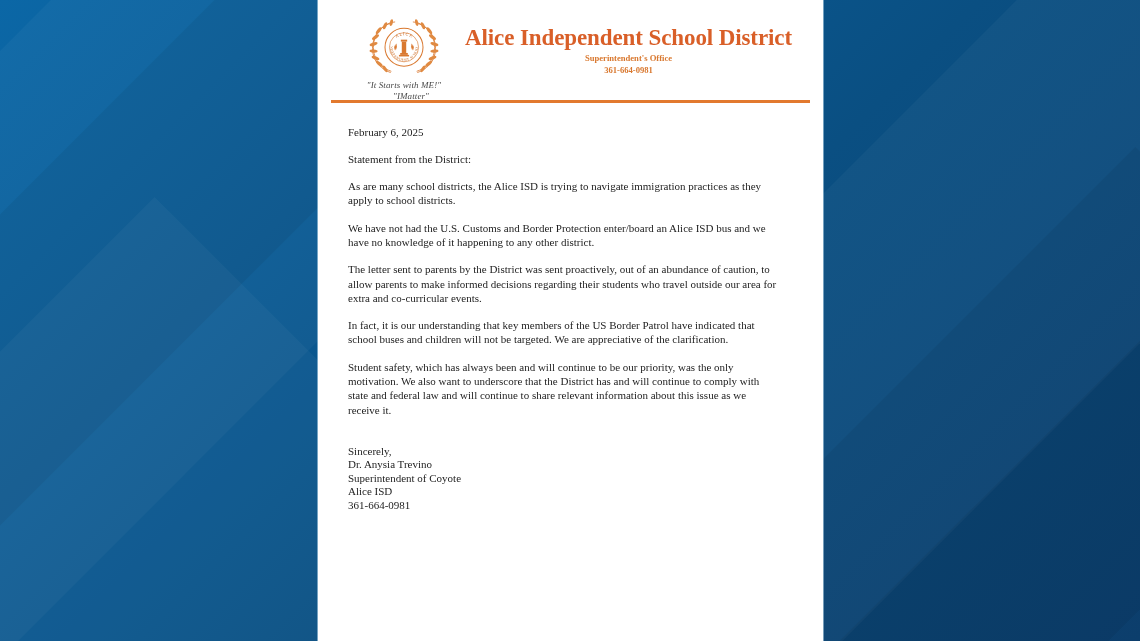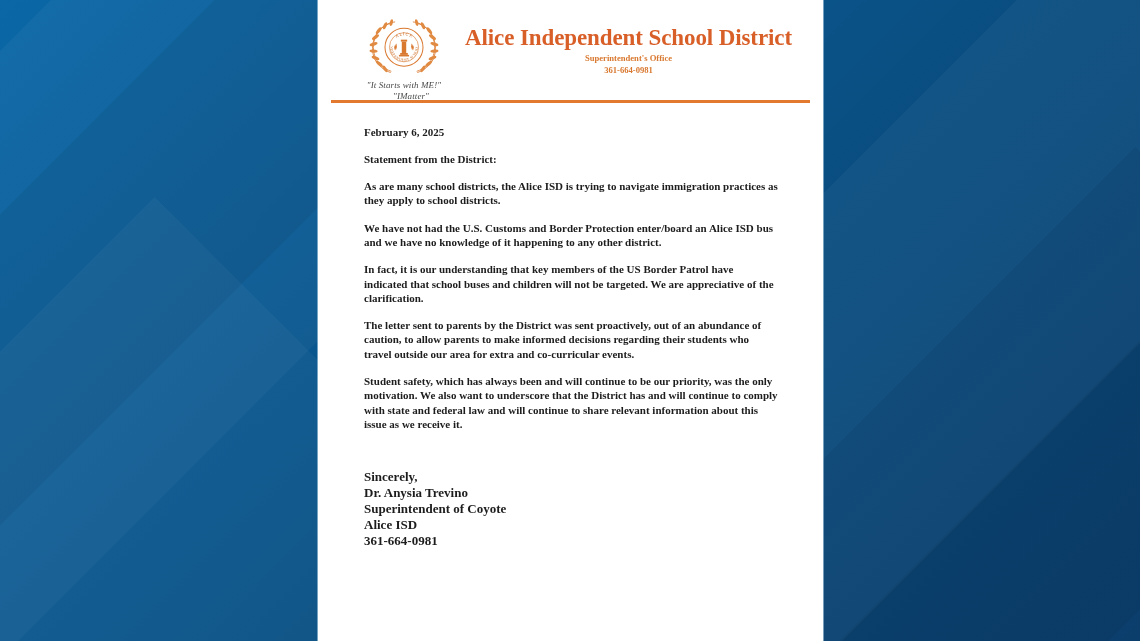--- a/index.html
+++ b/index.html
@@ -111,39 +111,38 @@
     position: absolute;
     left: 13px;
     right: 13px;
     bottom: 0;
     height: 3px;
     background: #e2792e;
   }
 
   
   #letter-body {
-    padding: 22px 44px 0 46px;
+    padding: 22px 44px 0 30px;
     font-family: "Liberation Serif", serif;
     font-size: 11px;
     color: #1d1d1d;
     line-height: 1.30;
-    font-weight: bold;
   }
   #letter-body .letter-line,
   #letter-body .letter-para {
     margin: 0 0 13px 0;
     text-align: left;
   }
   #letter-date { margin-bottom: 14px; }
   #letter-salutation { margin-bottom: 14px; }
 
   #signature-block {
-    margin-top: 38px;
-    font-family: "Liberation Serif", serif;
-    font-size: 13px;
+    margin-top: 28px;
+    font-family: "Liberation Serif", serif;
+    font-size: 11px;
     color: #1d1d1d;
     line-height: 1.22;
   }
   #signature-block div { white-space: nowrap; }
 </style>
 </head>
 <body>
 
 <div id="viewer-background">
   <div class="bg-band" id="bg-band-1"></div>
@@ -238,22 +237,22 @@
 
     <div id="letterhead-rule"></div>
   </div>
 
   <div id="letter-body">
     <div id="letter-date" class="letter-line">February 6, 2025</div>
     <div id="letter-salutation" class="letter-line">Statement from the District:</div>
 
     <p class="letter-para">As are many school districts, the Alice ISD is trying to navigate immigration practices as they apply to school districts.</p>
     <p class="letter-para">We have not had the U.S. Customs and Border Protection enter/board an Alice ISD bus and we have no knowledge of it happening to any other district.</p>
+    <p class="letter-para">The letter sent to parents by the District was sent proactively, out of an abundance of caution, to allow parents to make informed decisions regarding their students who travel outside our area for extra and co-curricular events.</p>
     <p class="letter-para">In fact, it is our understanding that key members of the US Border Patrol have indicated that school buses and children will not be targeted.  We are appreciative of the clarification.</p>
-    <p class="letter-para">The letter sent to parents by the District was sent proactively, out of an abundance of caution, to allow parents to make informed decisions regarding their students who travel outside our area for extra and co-curricular events.</p>
     <p class="letter-para">Student safety, which has always been and will continue to be our priority, was the only motivation. We also want to underscore that the District has and will continue to comply with state and federal law and will continue to share relevant information about this issue as we receive it.</p>
 
     <div id="signature-block">
       <div>Sincerely,</div>
       <div>Dr. Anysia Trevino</div>
       <div>Superintendent of Coyote</div>
       <div>Alice ISD</div>
       <div>361-664-0981</div>
     </div>
   </div>

